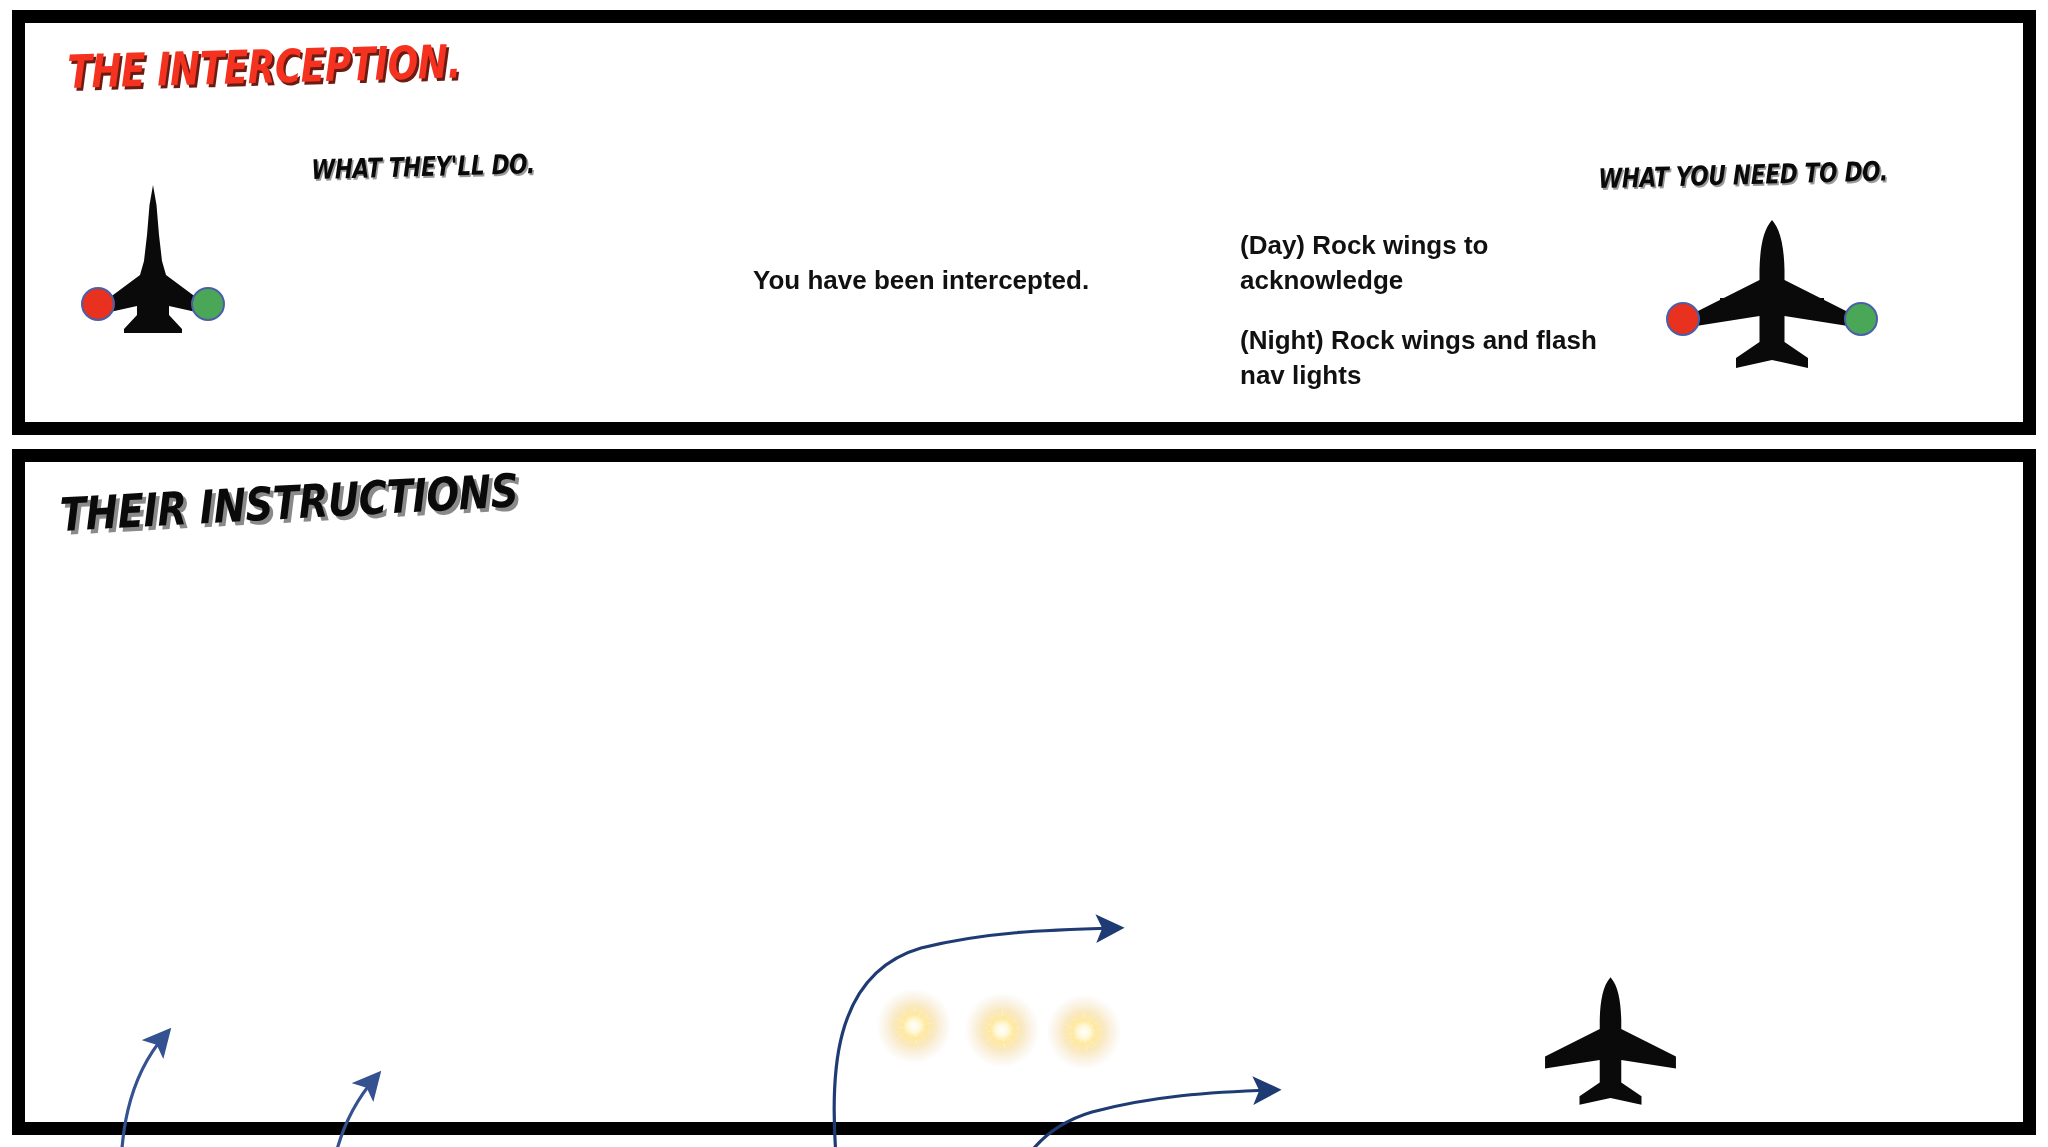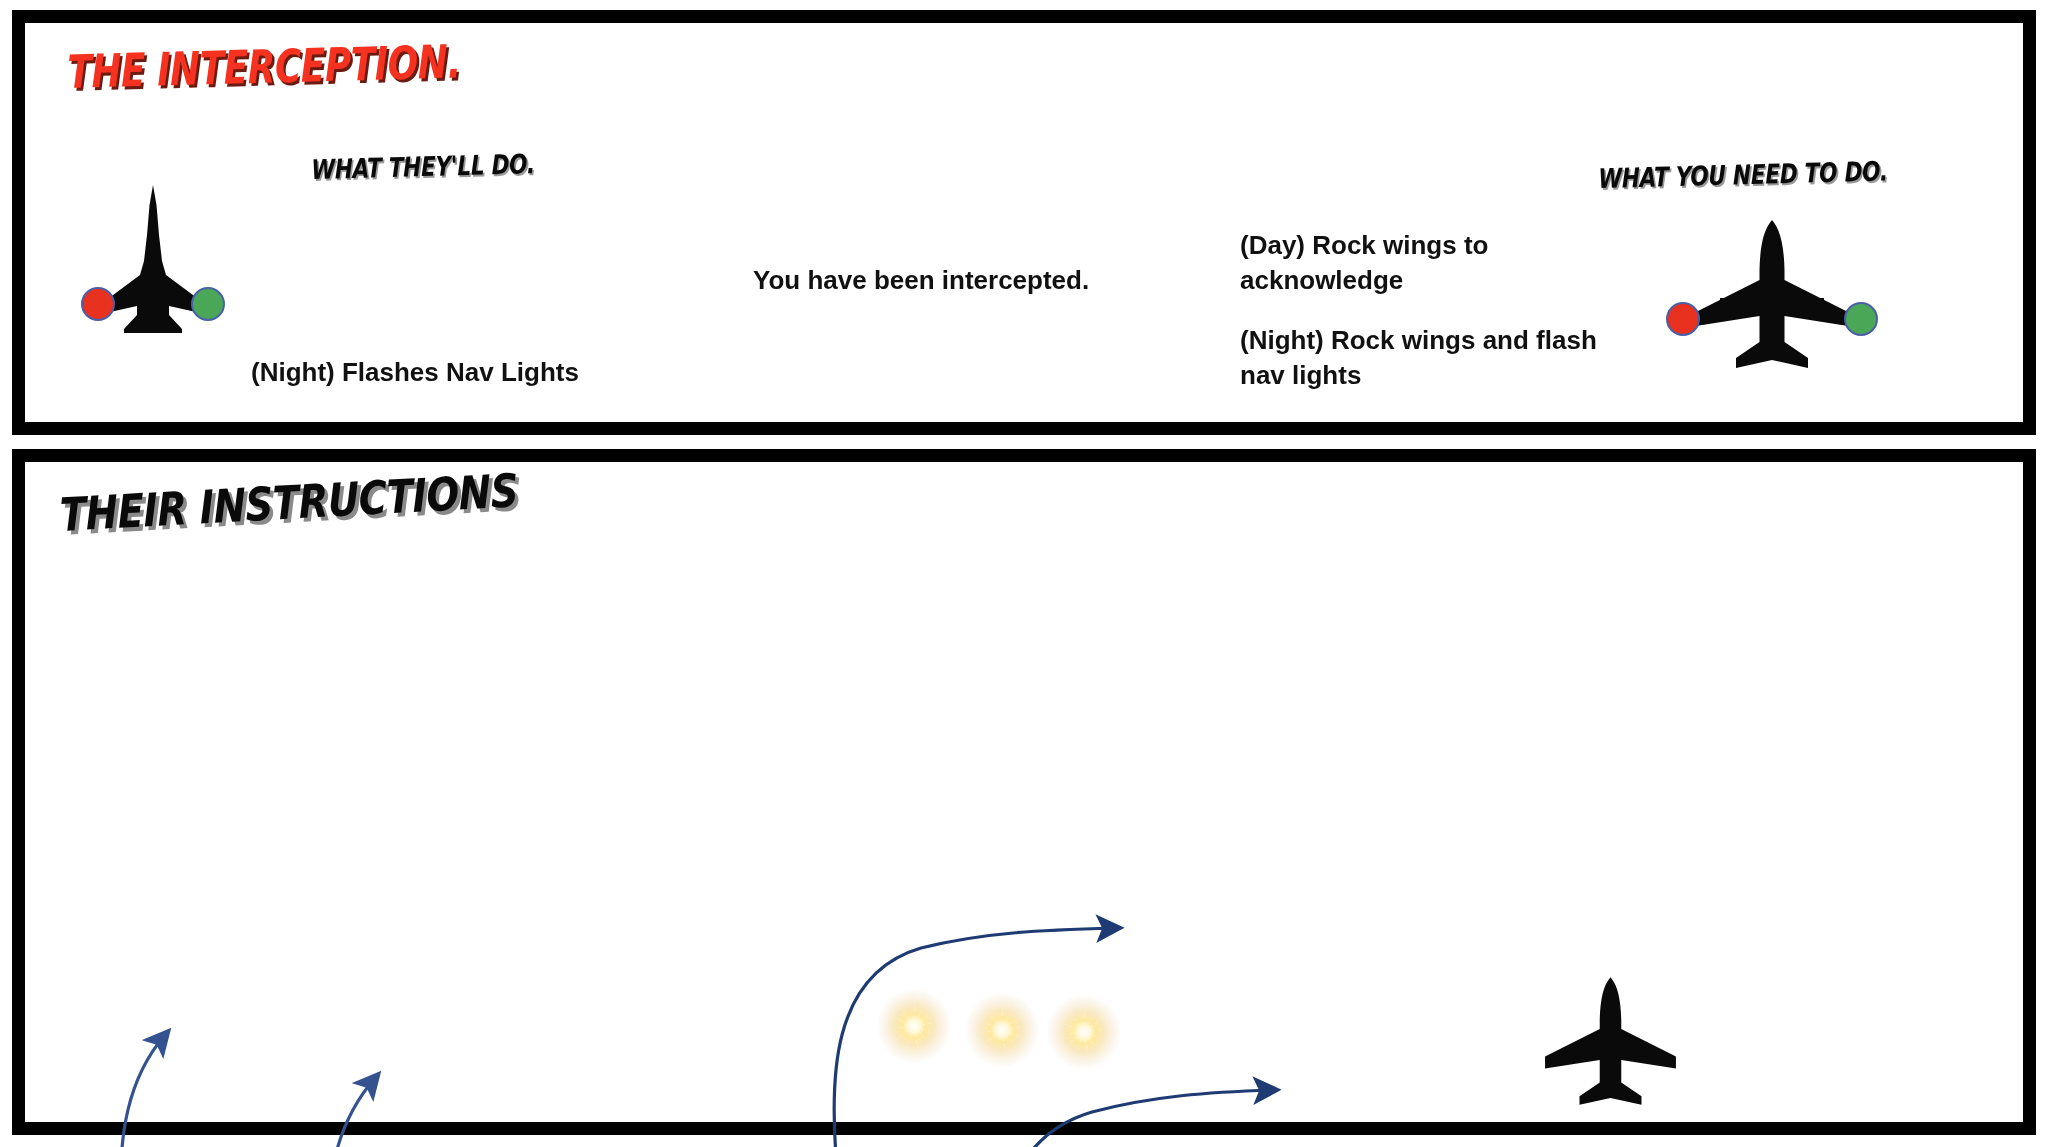--- a/index.html
+++ b/index.html
@@ -188,21 +188,20 @@
             L118 118 L122 124 L122 131 L86 123 L86 132
             L99 146 L99 150 L41 150 L41 146 L54 132 L54 123
             L18 131 L18 124 L22 118 L57 92 L61 78 L64 52 L66.5 22 Z"></path>
           <rect x="66" y="120" width="8" height="30" fill="#0a0a0a"></rect>
         </svg>
         <div class="navlight red" style="left:-2px; top:104px; width:34px; height:34px;"></div>
         <div class="navlight green" style="left:108px; top:104px; width:34px; height:34px;"></div>
       </div>
 
 
-      <div class="body-copy" id="copy-night-nav">(Night) Flashes Nav Lights</div>
 
       <div class="body-copy" id="copy-intercepted">You have been intercepted.</div>
 
       <div class="body-copy" id="copy-day-rock">(Day) Rock wings to acknowledge</div>
 
       <div class="body-copy" id="copy-night-rock">(Night) Rock wings and flash nav lights</div>
 
       <div class="art" style="left:1657px; top:195px; width:180px; height:160px;">
         <svg width="180" height="160" viewBox="0 0 180 160" aria-hidden="true">
           <path fill="#0a0a0a" d="M90 2 C81 12 78 30 77.5 52

